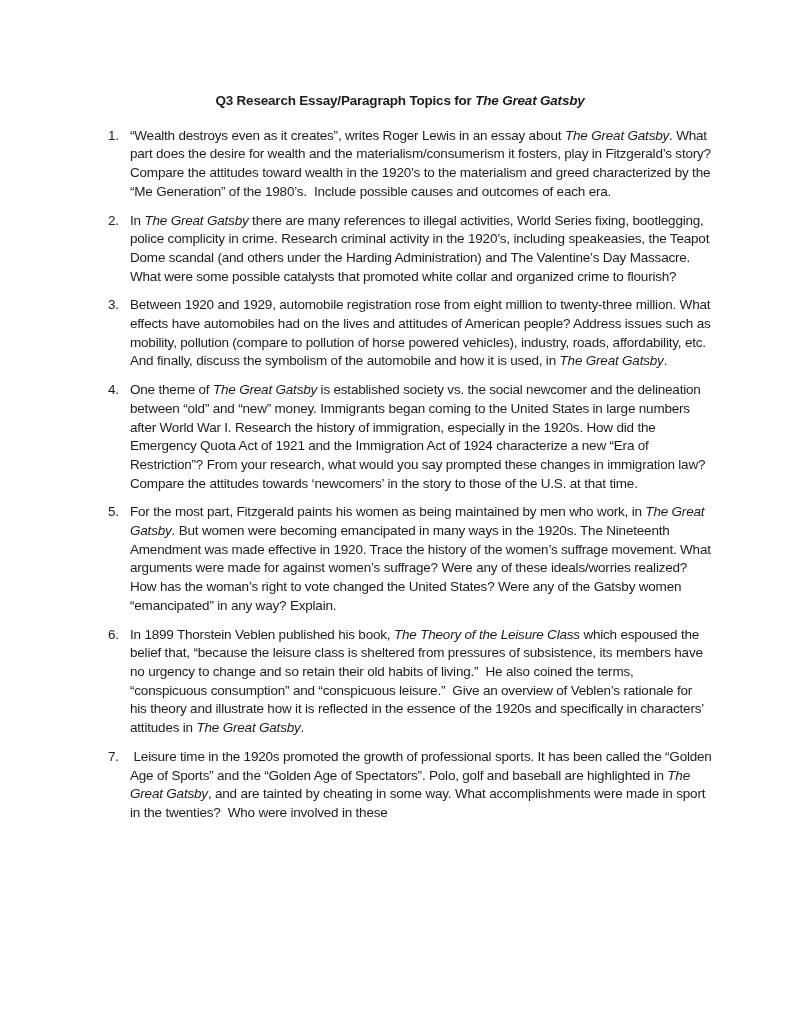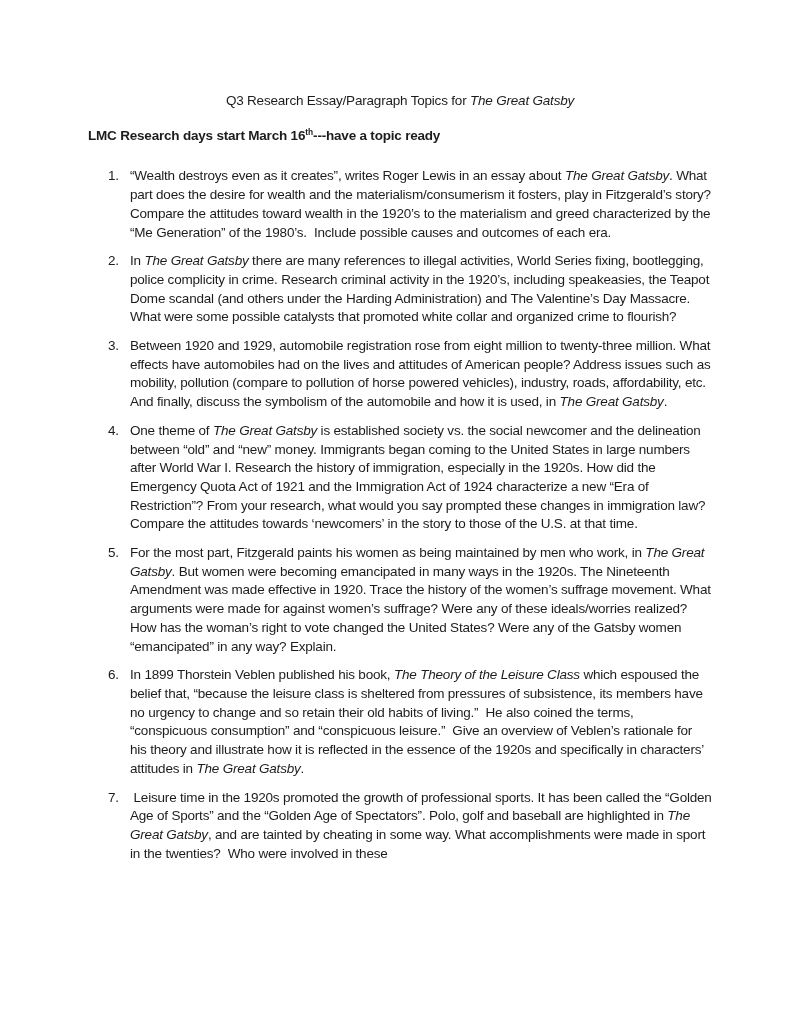--- a/index.html
+++ b/index.html
@@ -18,21 +18,21 @@
     letter-spacing: -0.2px;
     line-height: 18.7px;
     color: #1c1c1c;
   }
   .content {
     padding: 92px 79px 0 88px;
   }
   .title {
     margin: 0 0 16px 0;
     font-size: 13.5px;
-    font-weight: normal;
+    font-weight: bold;
     text-align: center;
   }
   .subtitle {
     margin: 0 0 22px 0;
     font-weight: bold;
   }
   .topics {
     margin-left: 20px;
   }
   .topic {
@@ -54,21 +54,20 @@
     line-height: 0;
     letter-spacing: 0;
   }
 </style>
 </head>
 <body>
 
 <div class="page">
   <div class="content">
     <h1 class="title"><span>Q3 Research Essay/Paragraph Topics for </span><em>The Great Gatsby</em></h1>
-    <p class="subtitle"><span>LMC Research days start March 16</span><sup>th</sup><span>---have a topic ready</span></p>
     <div class="topics" id="topics">
   <div class="topic">
     <span class="num">1.</span>
     <span class="txt"><span>“Wealth destroys even as it creates”, writes Roger Lewis in an essay about </span><em>The Great Gatsby</em><span>. What part does the desire for wealth and the materialism/consumerism it fosters, play in Fitzgerald’s story? Compare the attitudes toward wealth in the 1920’s to the materialism and greed characterized by the “Me Generation” of the 1980’s.  Include possible causes and outcomes of each era.</span></span>
   </div>
 
   <div class="topic">
     <span class="num">2.</span>
     <span class="txt"><span>In </span><em>The Great Gatsby</em><span> there are many references to illegal activities, World Series fixing, bootlegging, police complicity in crime. Research criminal activity in the 1920’s, including speakeasies, the Teapot Dome scandal (and others under the Harding Administration) and The Valentine’s Day Massacre.  What were some possible catalysts that promoted white collar and organized crime to flourish?</span></span>
   </div>

